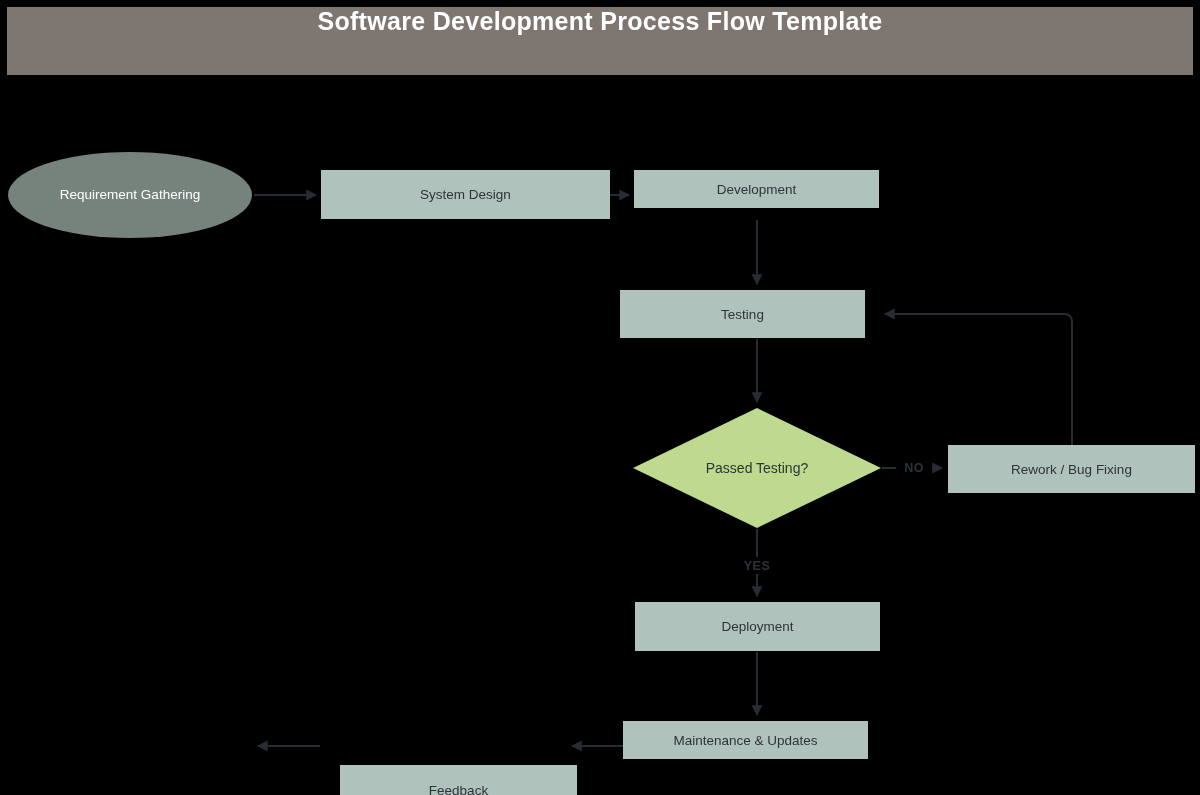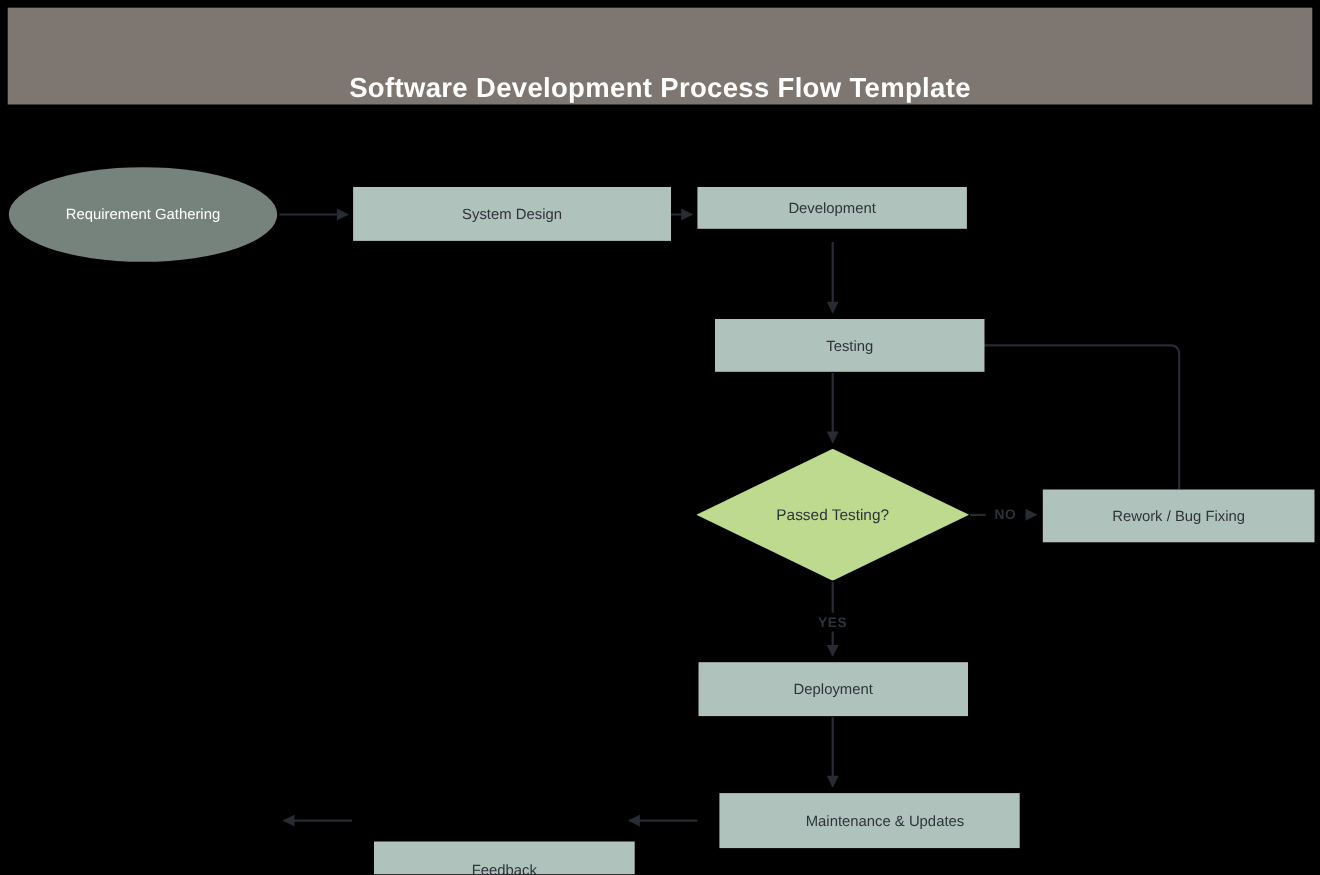--- a/index.html
+++ b/index.html
@@ -7,23 +7,23 @@
     position: relative;
     width: 1200px;
     height: 795px;
     background: var(--background, #000);
     font-family: "Liberation Sans", sans-serif;
     overflow: hidden;
   }
   .title-bar {
     position: absolute;
     left: 7px; top: 7px;
-    width: 1186px; height: 88px;
+    width: 1186px; height: 68px;
     background: var(--title-bar, #7d7671);
-    display: flex; align-items: flex-end; justify-content: center;
+    display: flex; align-items: flex-start; justify-content: center;
   }
   .title-bar span {
     color: var(--title-text, #fff);
     font-size: 25px;
     font-weight: bold;
     letter-spacing: 0.3px;
   }
   .edges { position: absolute; left: 0; top: 0; width: 1200px; height: 795px; }
   .edge {
     fill: none;
@@ -98,37 +98,37 @@
   </div>
 
   <div class="node process" style="left:321px; top:170px; width:289px; height:49px;">
     <span>System Design</span>
   </div>
 
   <div class="node process" style="left:634px; top:170px; width:245px; height:38px;">
     <span>Development</span>
   </div>
 
-  <div class="node process" style="left:650px; top:290px; width:245px; height:48px;">
+  <div class="node process" style="left:620px; top:290px; width:245px; height:48px;">
     <span>Testing</span>
   </div>
 
   <div class="node decision" style="left:633px; top:408px; width:248px; height:120px;">
     <span>Passed Testing?</span>
   </div>
 
   <div class="node process" style="left:948px; top:445px; width:247px; height:48px;">
     <span>Rework / Bug Fixing</span>
   </div>
 
   <div class="node process" style="left:635px; top:602px; width:245px; height:49px;">
     <span>Deployment</span>
   </div>
 
-  <div class="node process" style="left:654px; top:721px; width:245px; height:50px;padding-left:28px;">
+  <div class="node process" style="left:623px; top:721px; width:245px; height:38px;">
     <span>Maintenance &amp; Updates</span>
   </div>
 
   <div class="node process" style="left:340px; top:721px; width:237px; height:50px;margin-top:44px;">
     <span>Feedback</span>
   </div>
 
 
   <div class="edge-label" style="left:896px; top:460px; width:36px; height:16px;">NO</div>
 

